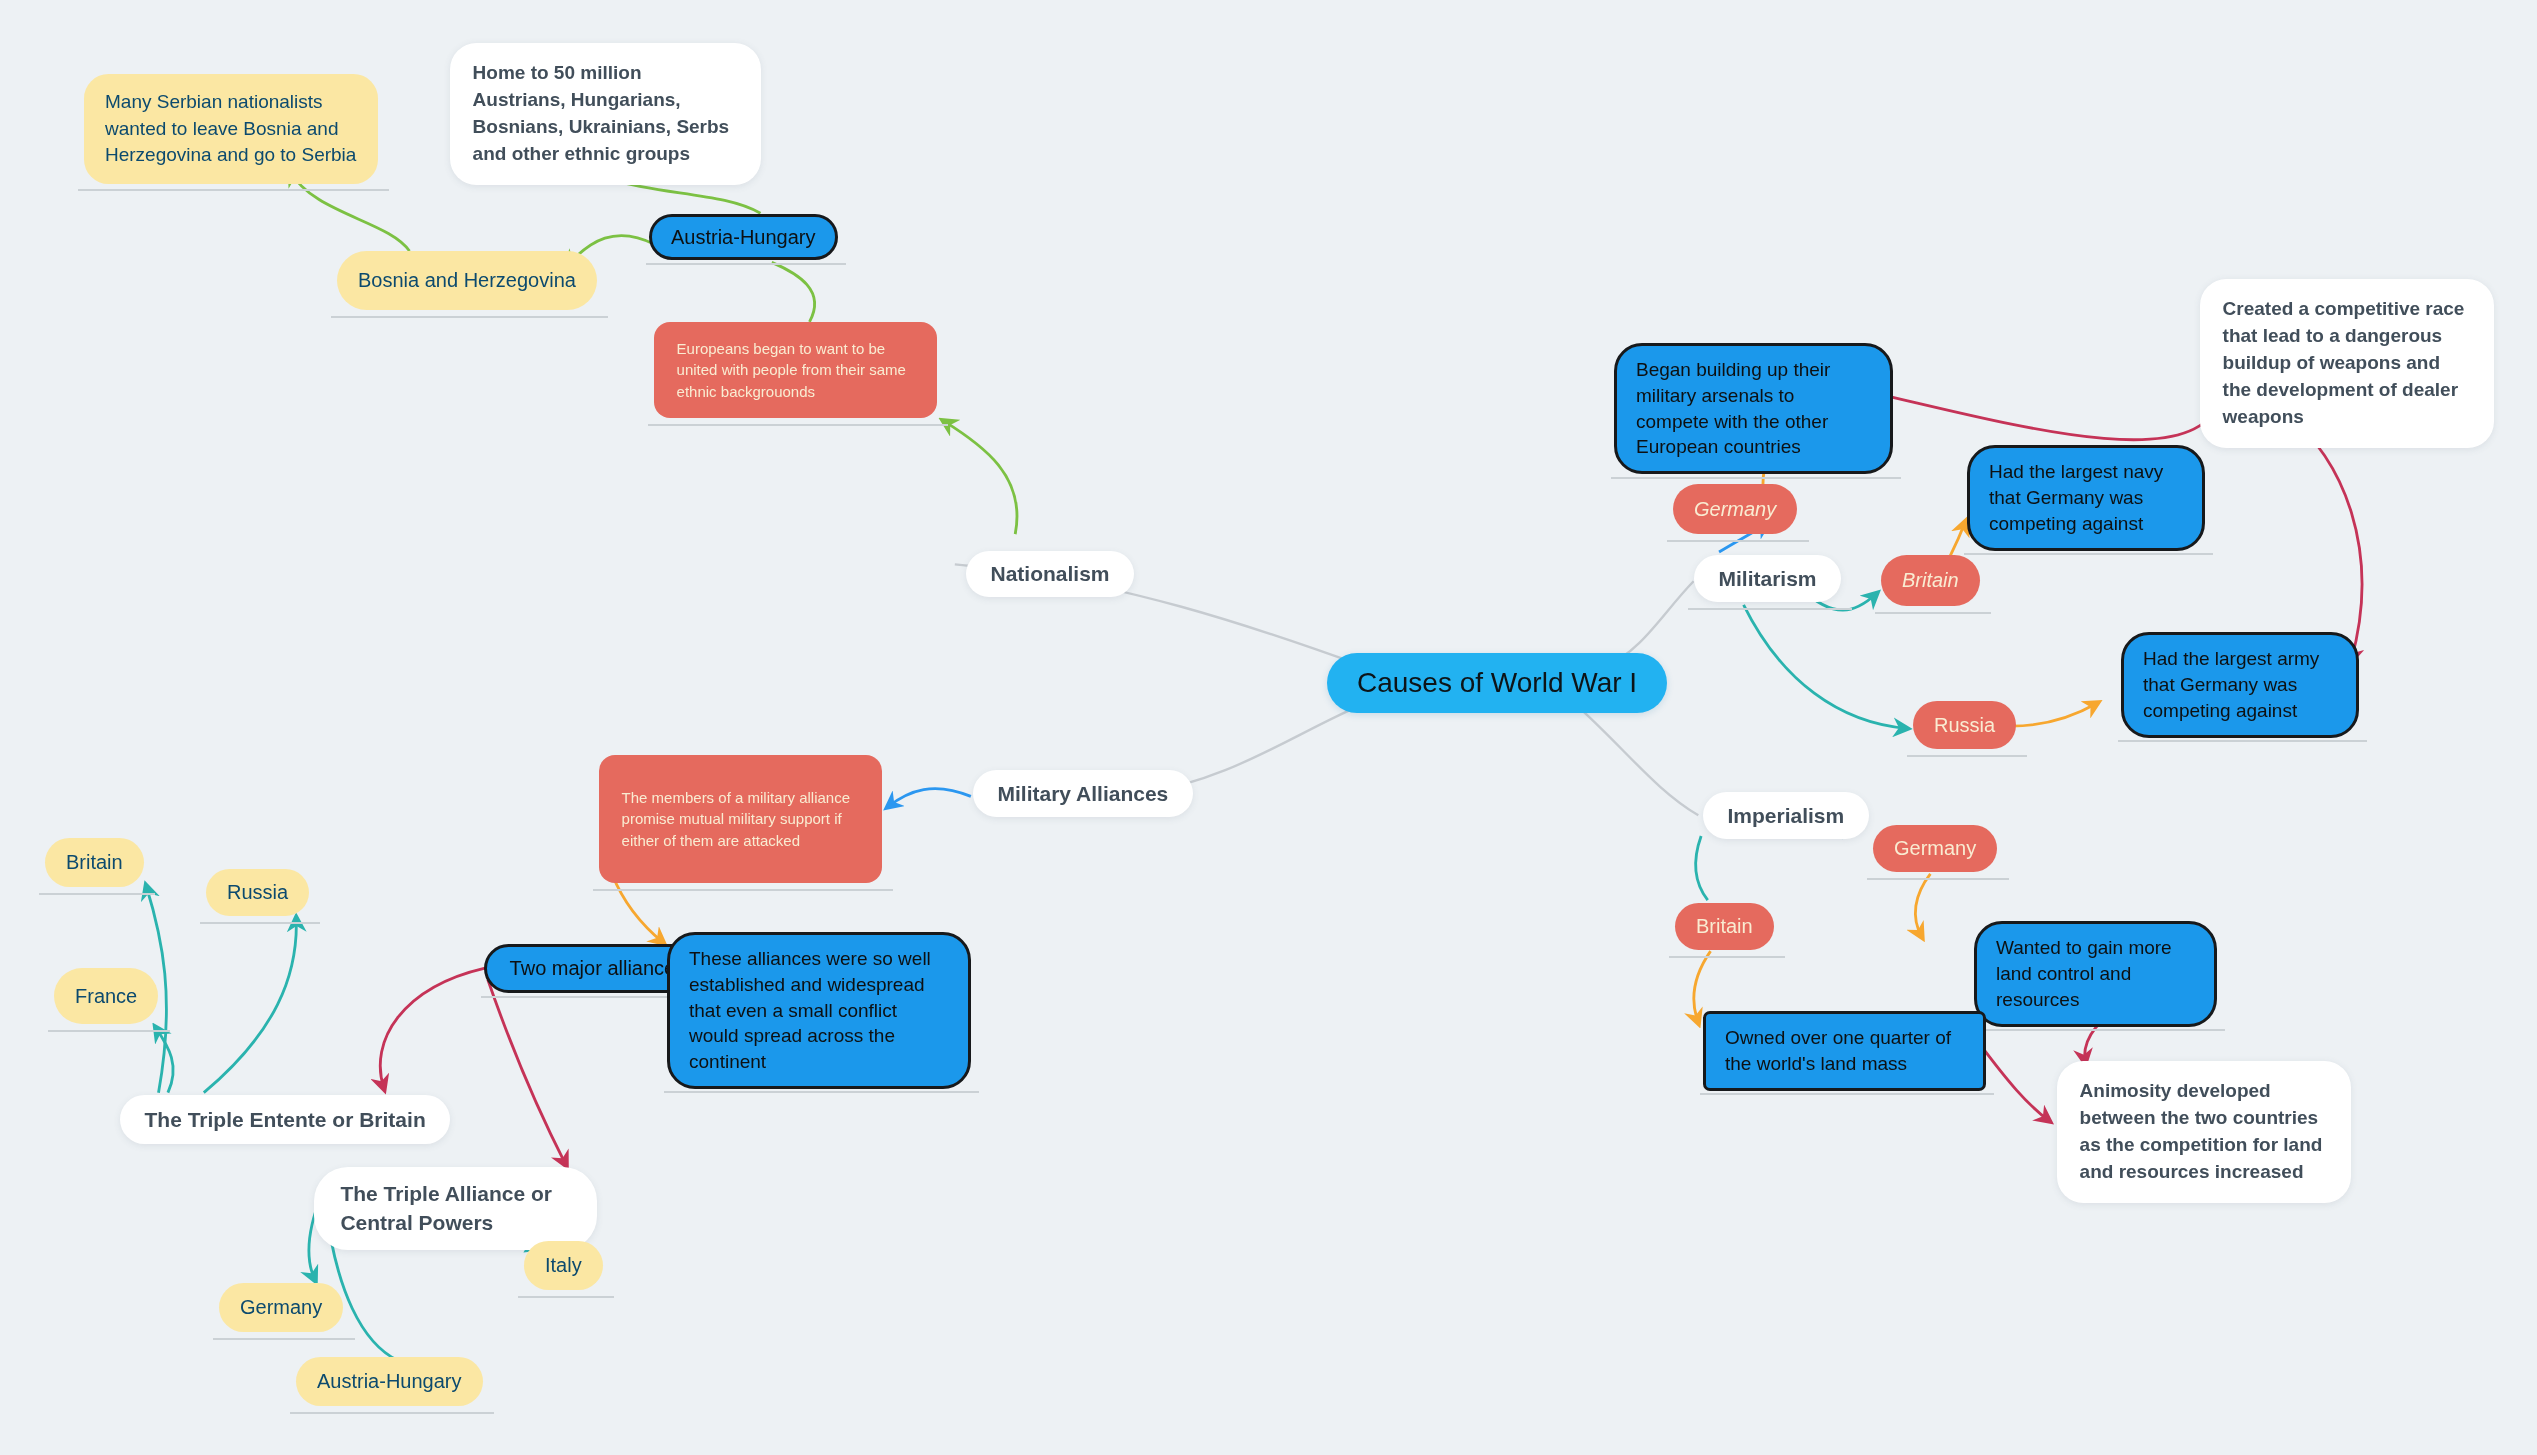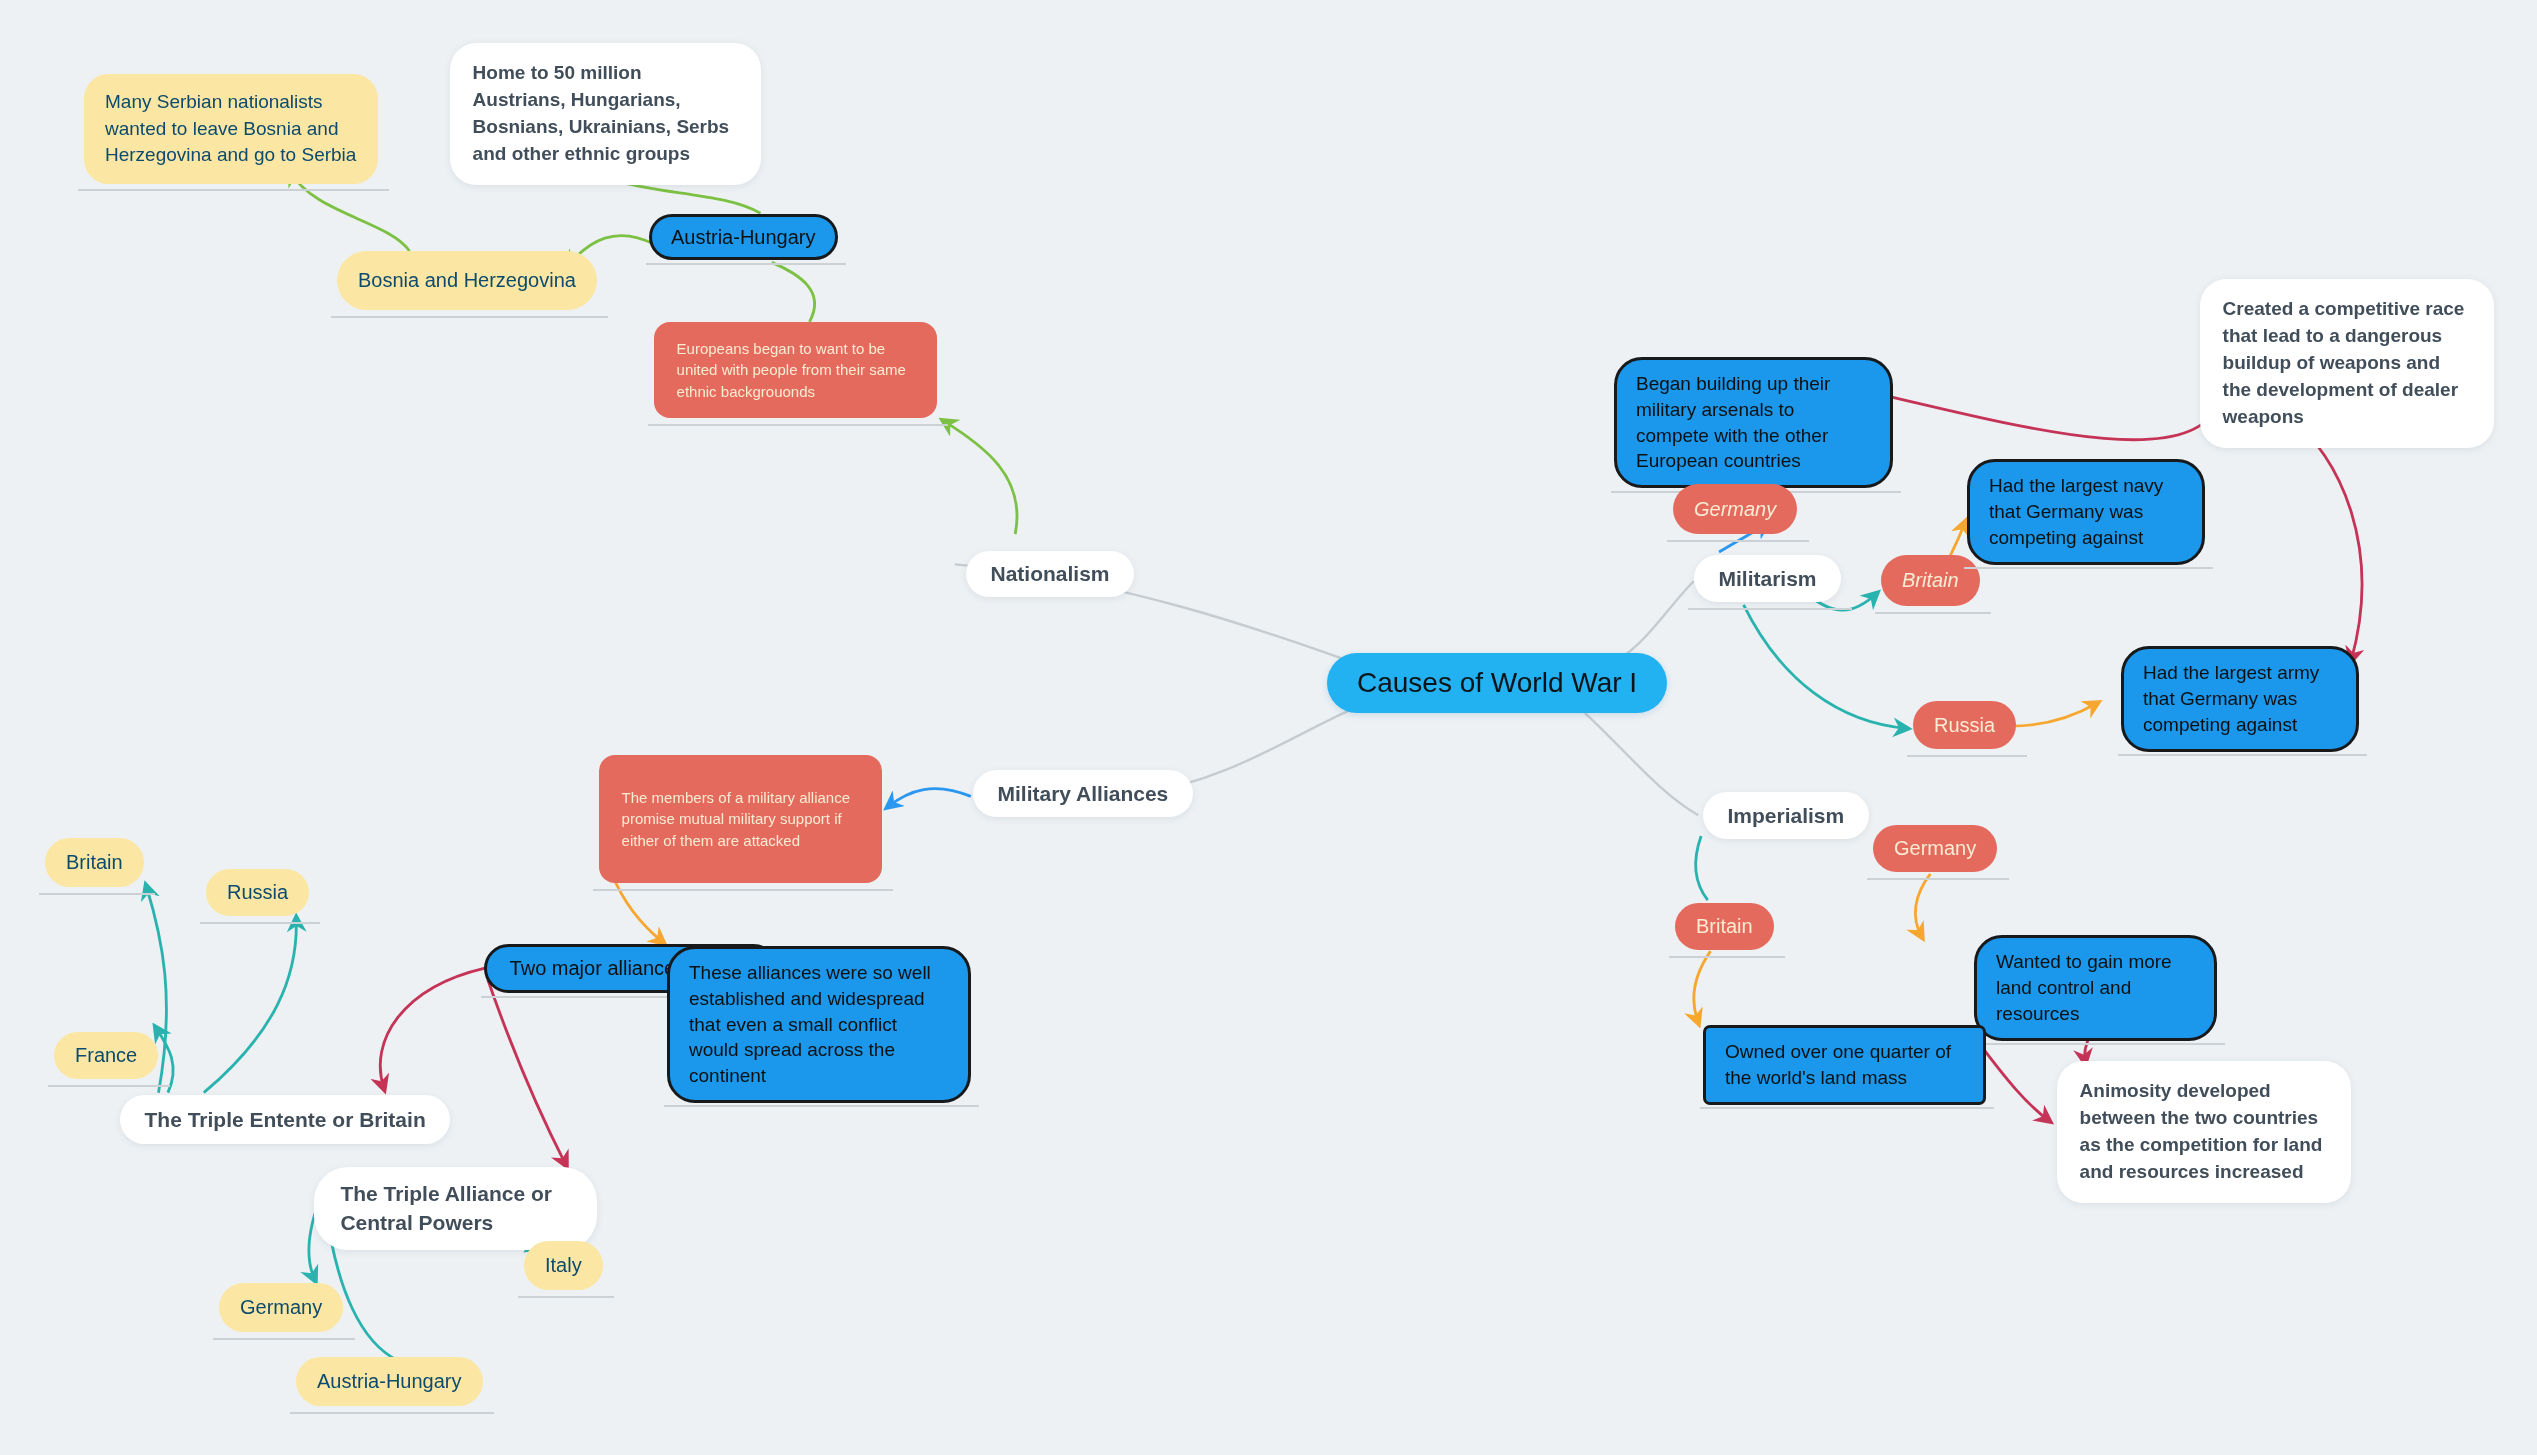--- a/index.html
+++ b/index.html
@@ -13,21 +13,21 @@
   .branch{font-size:21px;padding:11.3px 24.5px;}
   .wcard{font-size:19px;line-height:1.42;padding:17px 22.6px;}
   .y{background:#fbe7a3;color:#0c4a6e;font-size:20px;}
   .ypill{padding:9.4px 21px;}
   .ycard{font-size:19px;line-height:1.4;padding:15px 21px;border-radius:24.5px;}
   .r{background:#e56a5e;color:#f9ecd2;}
   .rpill{font-size:20px;padding:9.4px 21px;}
   .rcard{font-size:15px;line-height:1.42;padding:15px 22.6px;border-radius:16px;}
   .b{background:#1b98eb;color:#0d1012;border:3.3px solid #17191b;}
   .bpill{font-size:20px;padding:7.5px 19px;}
-  .bcard{font-size:19px;line-height:1.35;padding:11.3px 19px;border-radius:28px;margin-top:14px;}
+  .bcard{font-size:19px;line-height:1.35;padding:11.3px 19px;border-radius:28px;}
   .i{font-style:italic;}
   .center-node{background:#22b2f1;color:#0d1418;font-size:28px;border-radius:32px;
                padding:13.2px 30px;box-shadow:0 1.9px 7.5px rgba(40,120,170,.18);}
   .base::after{content:"";position:absolute;left:-5.7px;right:-11.3px;bottom:-7.5px;height:1.9px;
                background:#cbd1d5;}
   .tall{border-radius:34px;line-height:1.35;}
 </style>
 </head>
 <body>
 
@@ -141,21 +141,21 @@
   <div class="node pill b bpill base" style="left:484px;top:944px;width:294px;height:49px;justify-content:flex-start;padding-left:22.6px;">Two major alliances in</div>
 
   <div class="node card b bcard base" style="left:667px;top:932px;width:304px;min-height:130px;z-index:3;">These alliances were so well established and widespread that even a small conflict would spread across the continent</div>
 
   <div class="node pill w branch" style="left:120px;top:1095px;height:49px;">The Triple Entente or Britain</div>
 
   <div class="node pill y ypill base" style="left:45px;top:838px;height:49px;">Britain</div>
 
   <div class="node pill y ypill base" style="left:206px;top:869px;height:47px;">Russia</div>
 
-  <div class="node pill y ypill base" style="left:54px;top:1032px;height:47px;">France</div>
+  <div class="node pill y ypill base" style="left:54px;top:968px;height:56px;">France</div>
 
   <div class="node card w tall" style="left:314px;top:1167px;width:283px;min-height:66px;font-size:21px;padding:13.2px 26.4px;">The Triple Alliance or Central Powers</div>
 
   <div class="node pill y ypill base" style="left:524px;top:1241px;height:49px;">Italy</div>
 
   <div class="node pill y ypill base" style="left:219px;top:1283px;height:49px;">Germany</div>
 
   <div class="node pill y ypill base" style="left:296px;top:1357px;height:49px;">Austria-Hungary</div>
 
   <div class="node pill w branch" style="left:1703px;top:792px;height:47px;">Imperialism</div>

